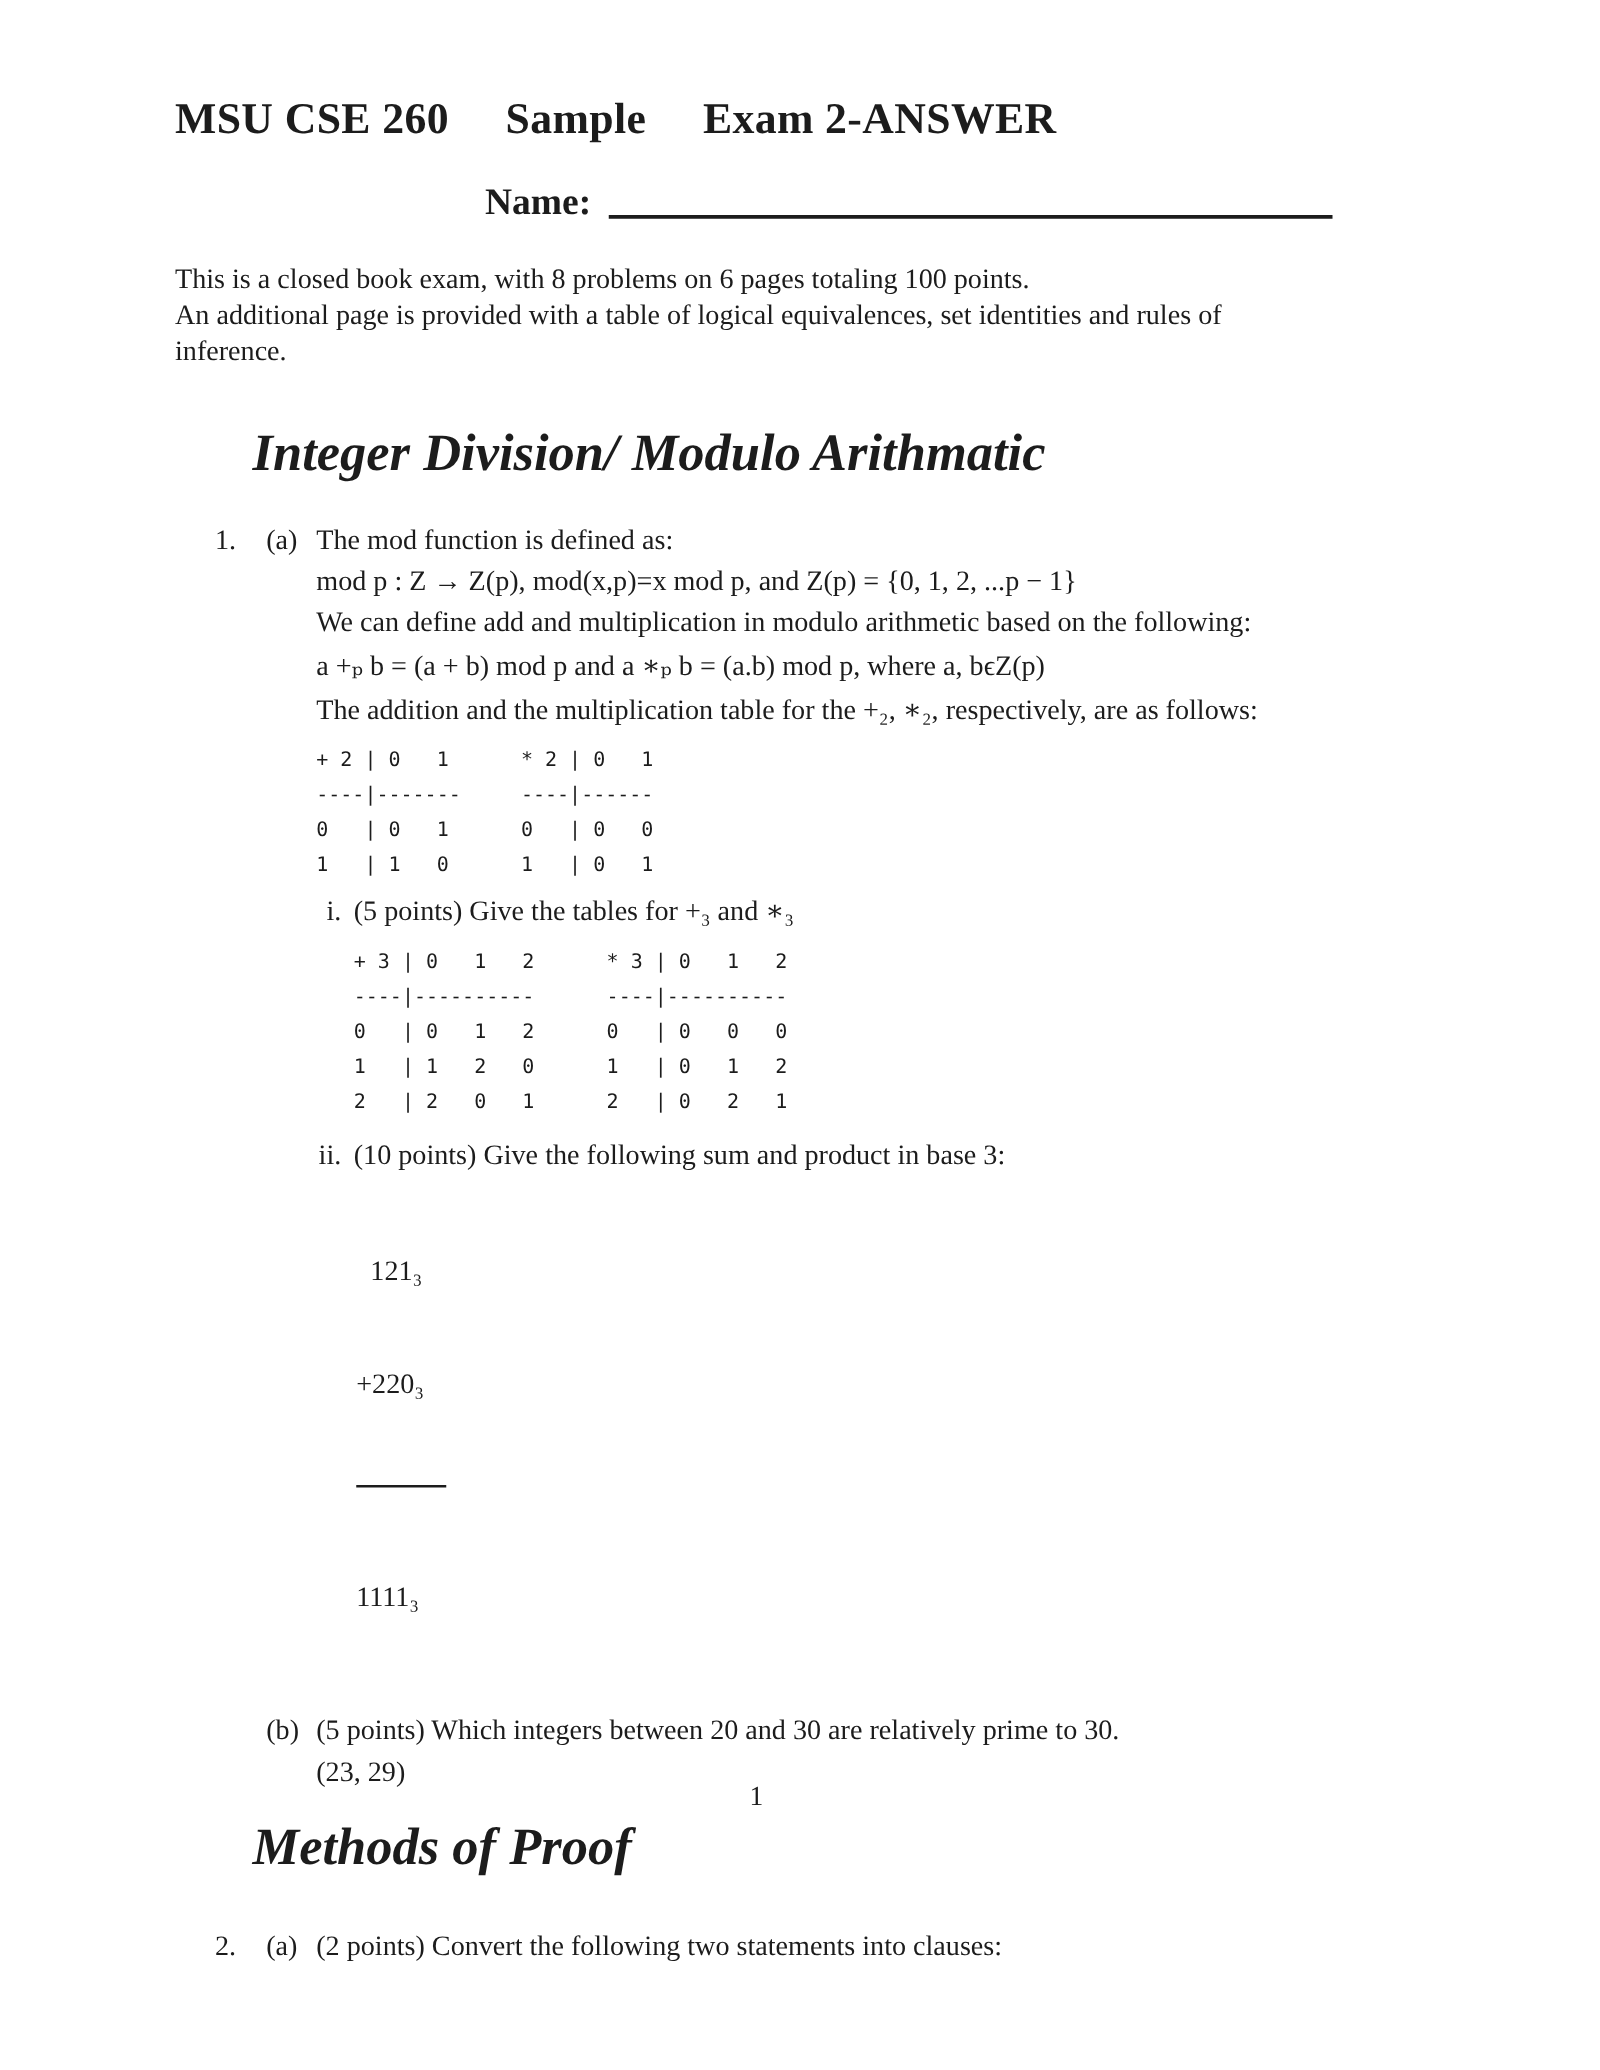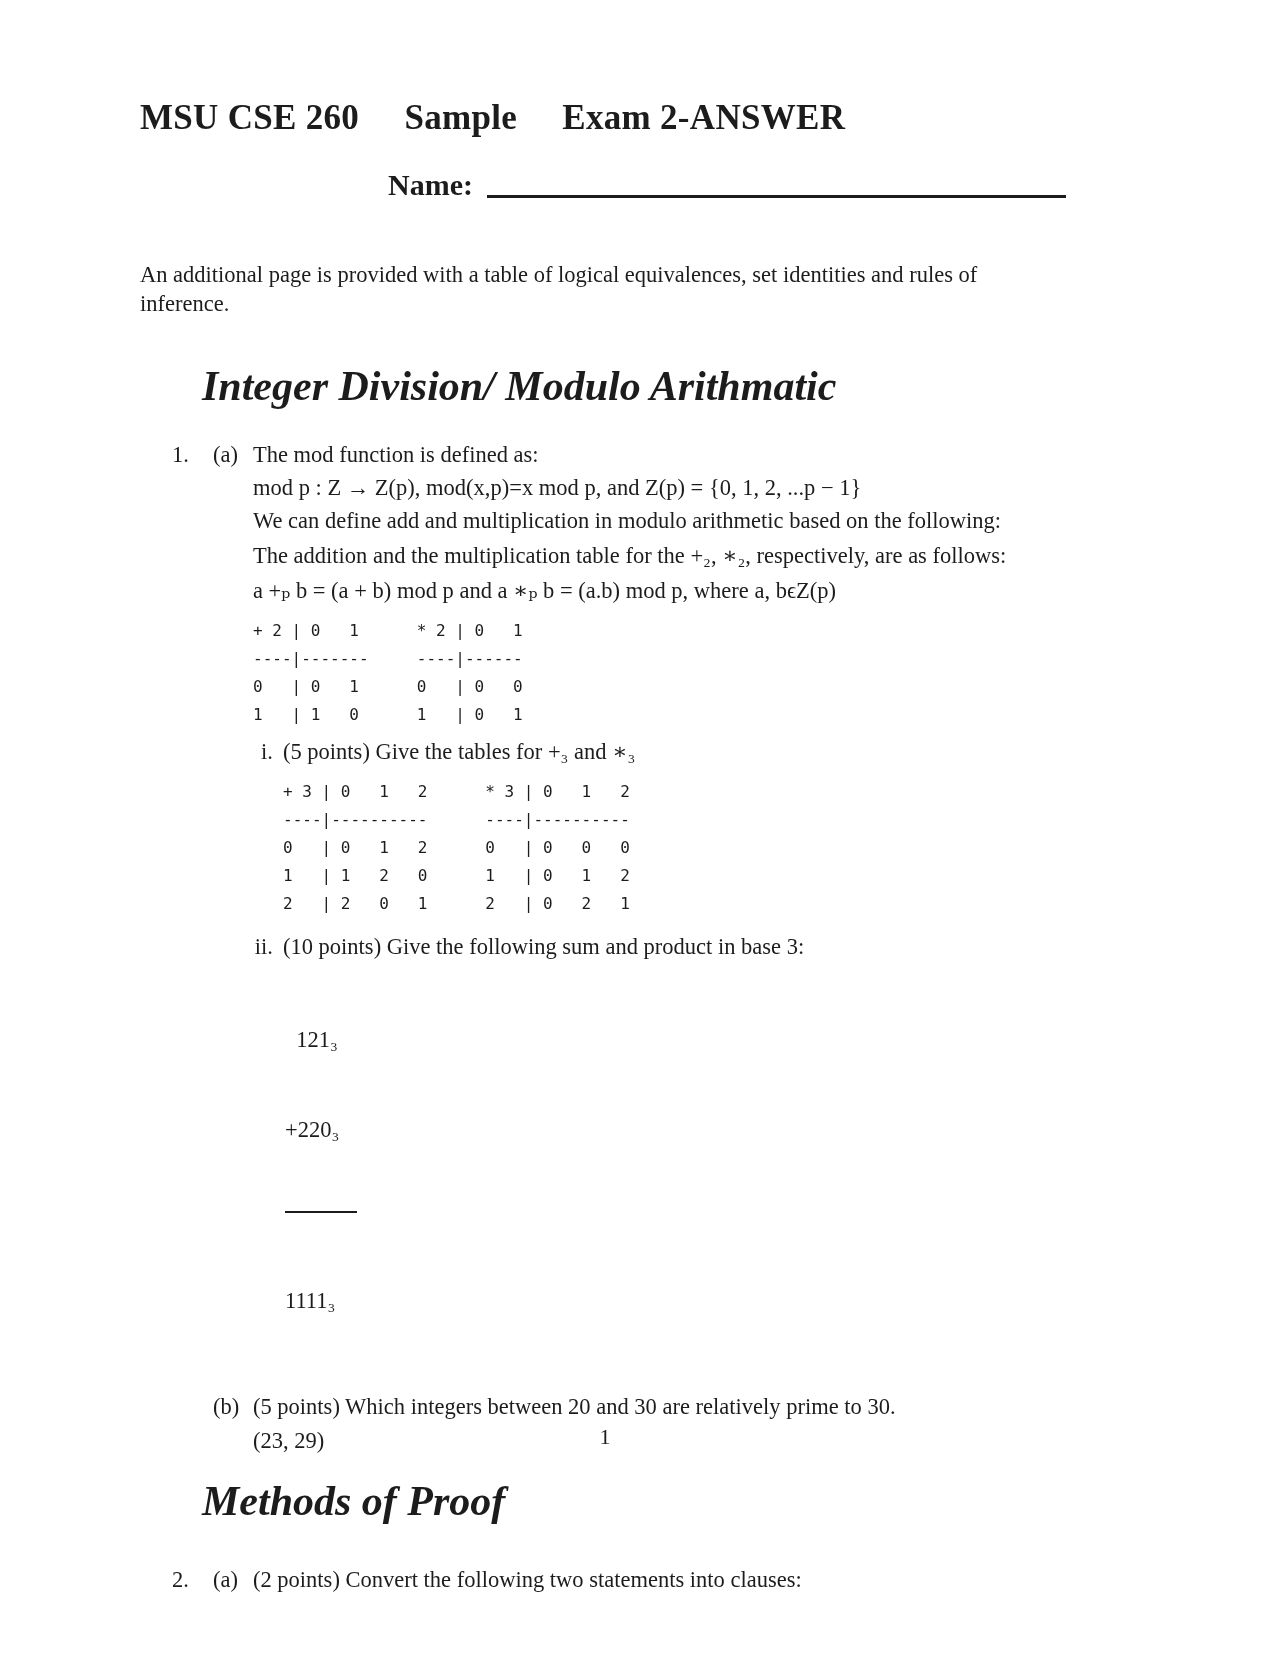--- a/index.html
+++ b/index.html
@@ -6,21 +6,21 @@
   html, body { margin: 0; padding: 0; background: #ffffff; }
   .page {
     position: relative;
     width: 1280px;
     height: 1656px;
     background: #ffffff;
     color: #1c1c1c;
     font-family: "Liberation Serif", "DejaVu Serif", serif;
     overflow: hidden;
   }
-  .content { padding: 98px 210px 0 140px; }
+  .content { padding: 75px 210px 0 140px; }
 
   .title {
     font-size: 35px;
     font-weight: 700;
     margin: 0;
     white-space: pre;
     letter-spacing: 0.3px;
   }
 
   .name-row {
@@ -99,35 +99,35 @@
   <div class="content">
 
     <h1 class="title">MSU CSE 260     Sample     Exam 2-ANSWER</h1>
 
     <div class="name-row">
       <span class="name-label">Name:</span>
       <span class="name-line"></span>
     </div>
 
     <p class="intro">
-      <br>
+      <span>This is a closed book exam, with 8 problems on 6 pages totaling 100 points.</span><br>
       <span>An additional page is provided with a table of logical equivalences, set identities and rules of inference.</span>
     </p>
 
     <h2 class="section-title">Integer Division/ Modulo Arithmatic</h2>
 
     <div class="enum-item">
       <span class="enum-num">1.</span>
       <span class="enum-sub">(a)</span>
       <div class="enum-body">
         <div class="line">The mod function is defined as:</div>
         <div class="line m4">mod p : Z → Z(p), mod(x,p)=x mod p, and Z(p) = {0, 1, 2, ...p − 1}</div>
         <div class="line m4">We can define add and multiplication in modulo arithmetic based on the following:</div>
+        <div class="line m6">a +ₚ b = (a + b) mod p and a ∗ₚ b = (a.b) mod p, where a, bϵZ(p)</div>
         <div class="line m6 justify">The addition and the multiplication table for the +₂, ∗₂, respectively, are as follows:</div>
-        <div class="line m6">a +ₚ b = (a + b) mod p and a ∗ₚ b = (a.b) mod p, where a, bϵZ(p)</div>
 
         <pre class="mono-table">+ 2 | 0   1      * 2 | 0   1
 ----|-------     ----|------
 0   | 0   1      0   | 0   0
 1   | 1   0      1   | 0   1</pre>
 
         <div class="subitem">
           <span class="sub-label">i.</span>
           <div class="sub-body">
             <div class="line">(5 points) Give the tables for +₃ and ∗₃</div>

